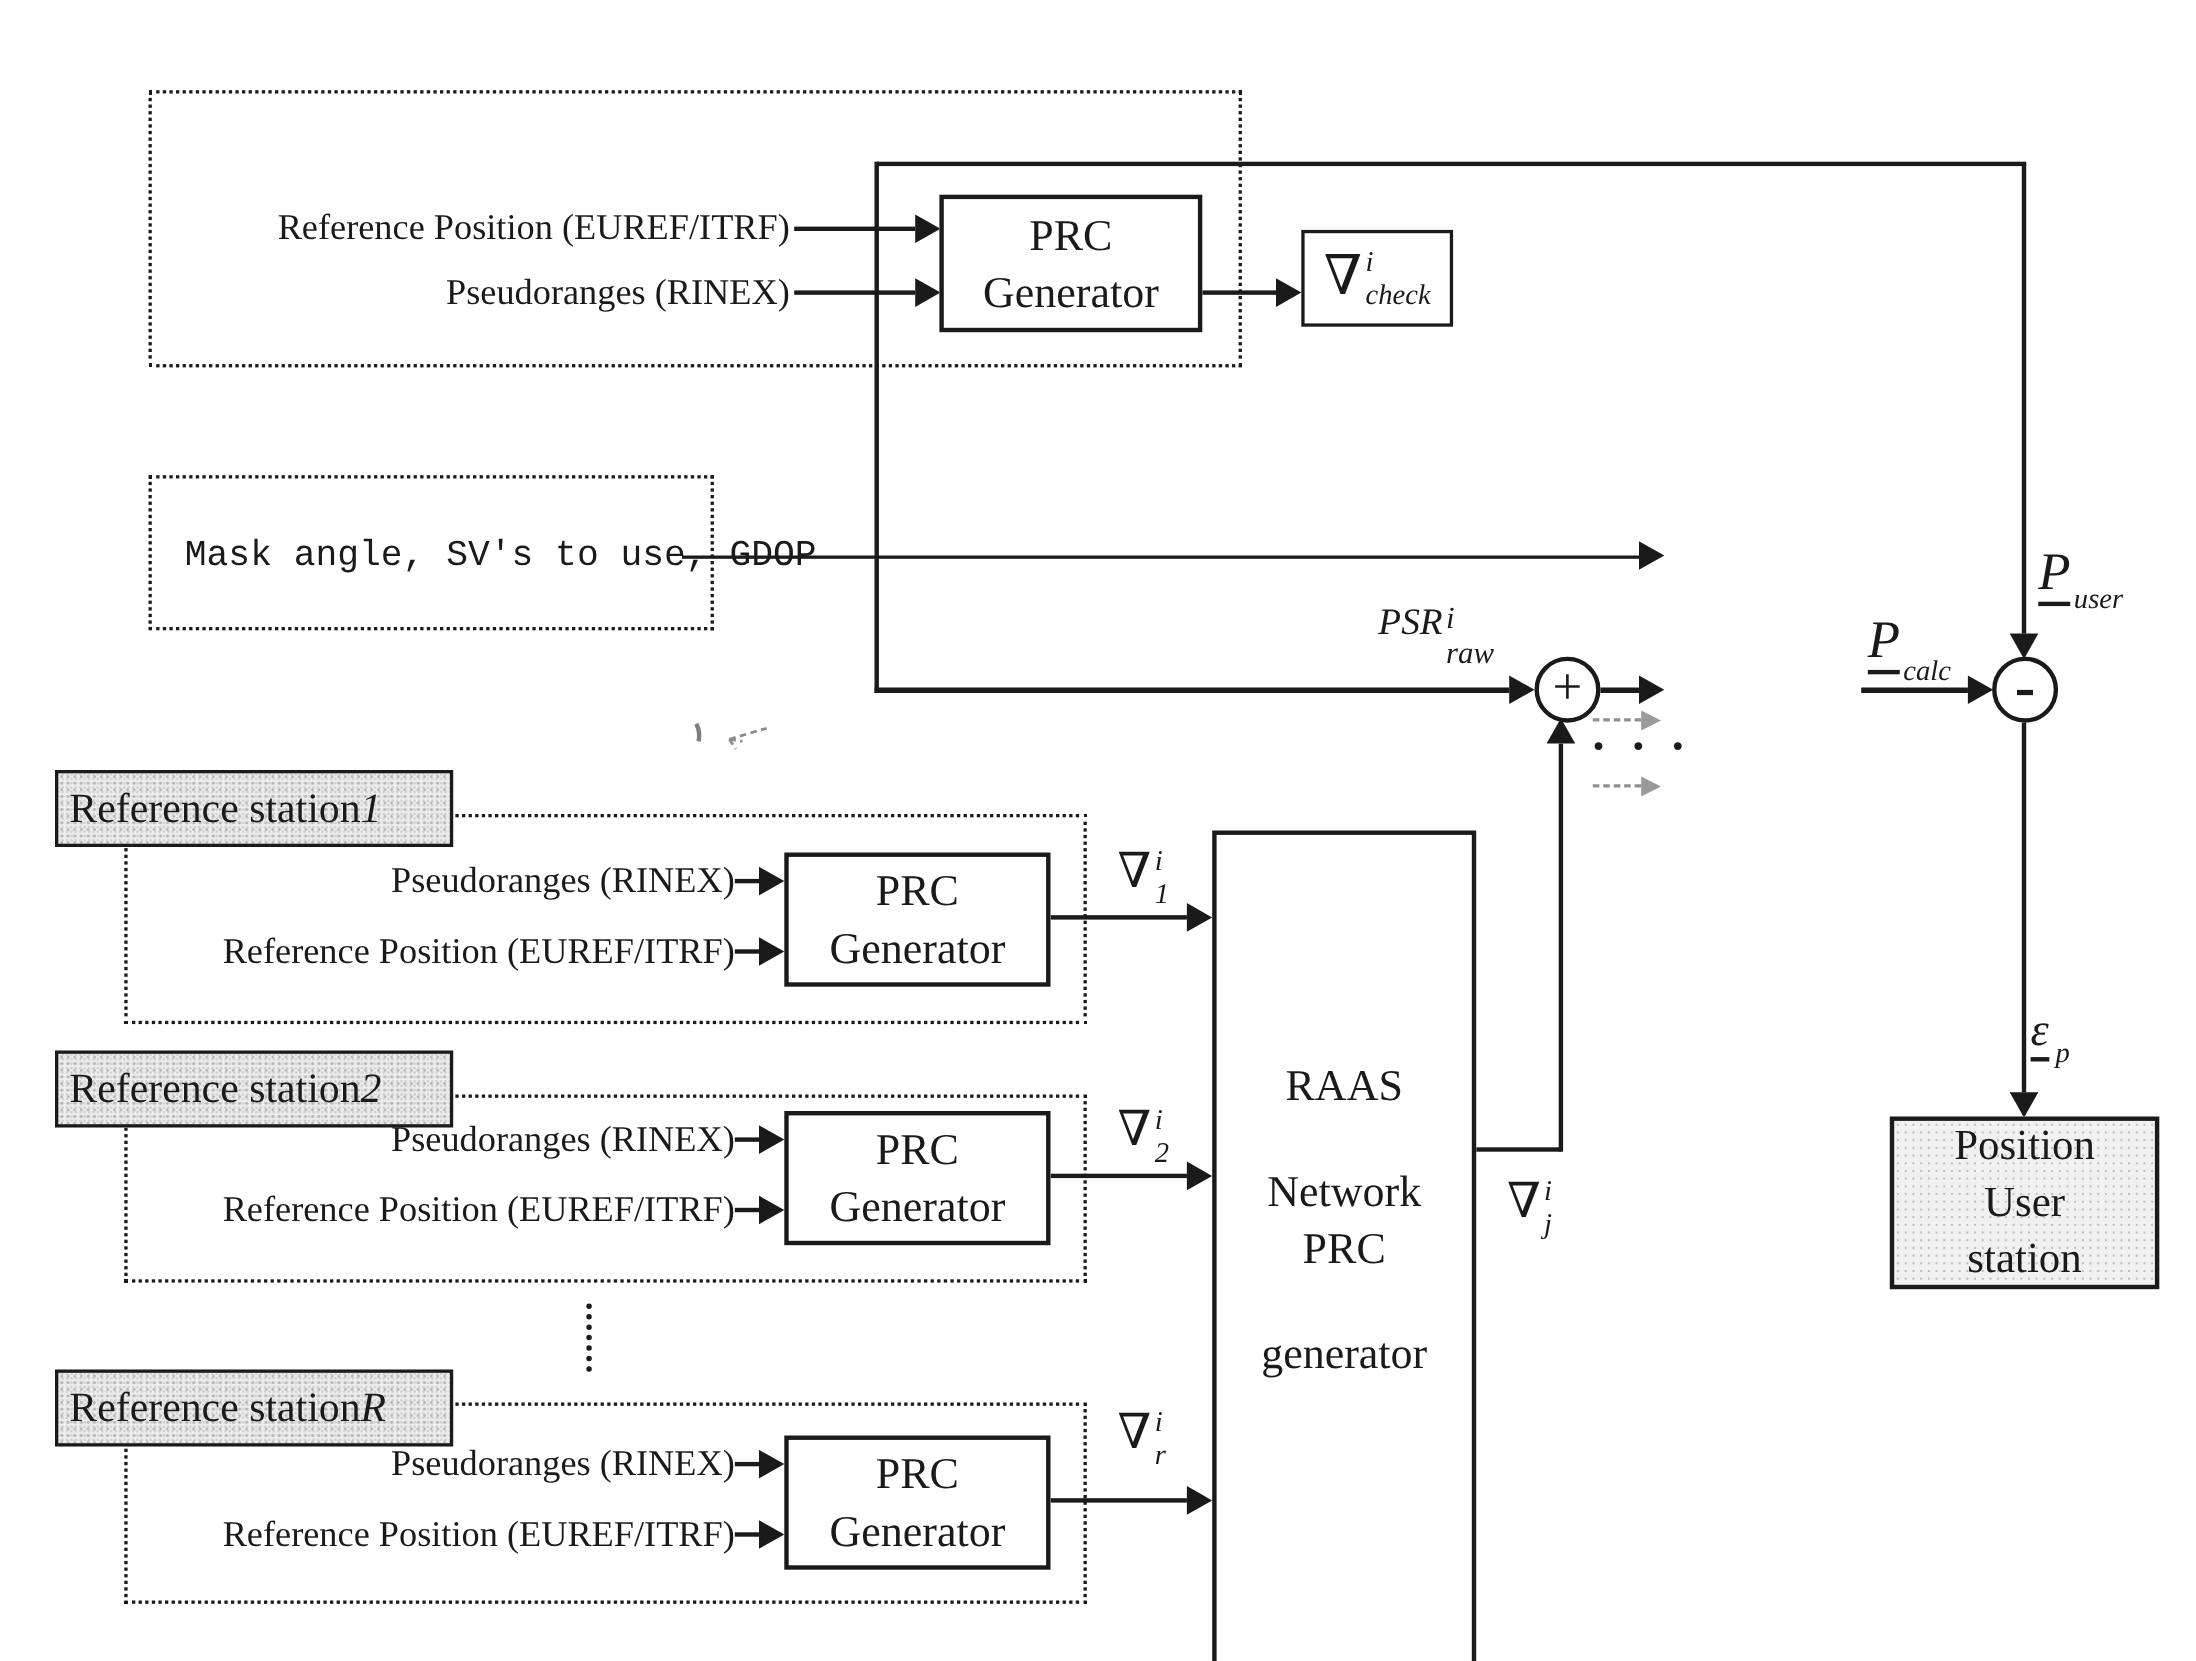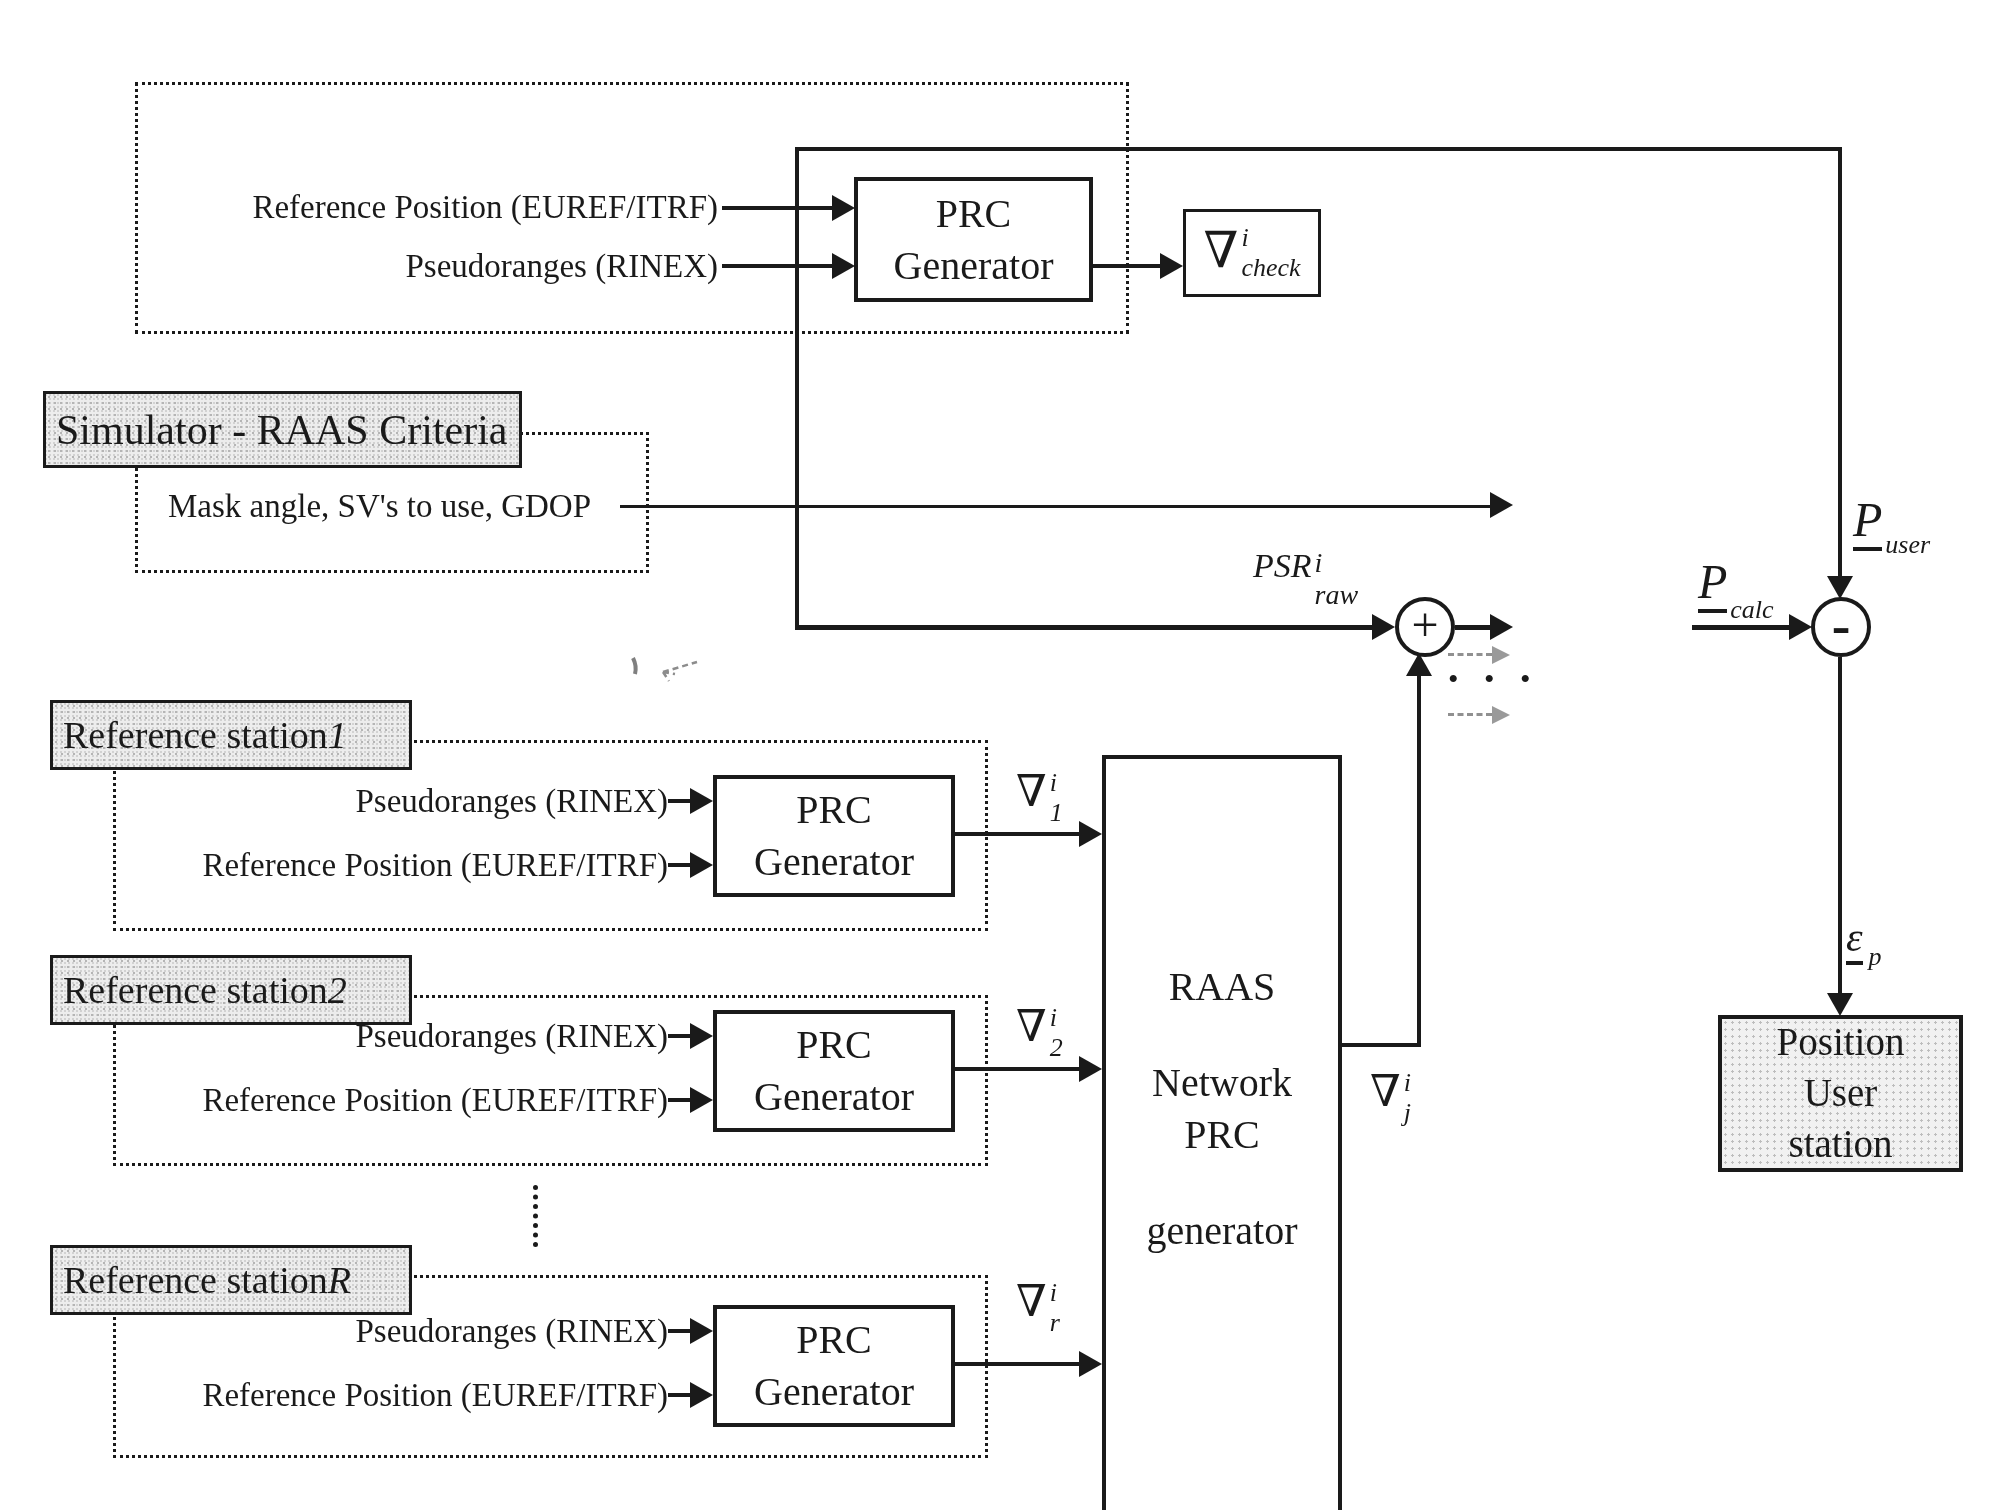--- a/index.html
+++ b/index.html
@@ -117,39 +117,36 @@
   <div class="h" style="left:955px;top:1362px;width:124px;height:4px;"></div>
   <div class="tr r" style="left:1079px;top:1351px;"></div>
 
   <div class="vdots" style="left:533px;top:1185px;height:62px;"></div>
 
   <svg class="scribble" style="left:625px;top:640px;" width="100" height="55">
     <path d="M8 18 q4 8 2 16" stroke="#555" stroke-width="4" fill="none"></path>
     <path d="M38 32 L72 22 M38 32 l12 2 M38 32 l6 9" stroke="#666" stroke-width="2.5" fill="none" stroke-dasharray="6 4"></path>
   </svg>
 
-  <div class="slab" style="left:43px;top:391px;width:453px;height:71px;font-size:42px;">
-    <span>Simulator - RAAS Criteria</span>
-  </div>
   <div class="slab" style="left:50px;top:700px;width:336px;height:64px;font-size:38px;">
     <span>Reference station </span>
       <span class="it">1</span>
   </div>
   <div class="slab" style="left:50px;top:955px;width:336px;height:64px;font-size:38px;">
     <span>Reference station </span>
       <span class="it">2</span>
   </div>
   <div class="slab" style="left:50px;top:1245px;width:336px;height:64px;font-size:38px;">
     <span>Reference station </span>
       <span class="it">R</span>
   </div>
 
   <div class="txt ra" style="right:1278px;top:189px;">Reference Position (EUREF/ITRF)</div>
   <div class="txt ra" style="right:1278px;top:248px;">Pseudoranges (RINEX)</div>
-  <div class="txt" style="left:168px;top:488px;">Mask angle, SV's to use, GDOP</div>
+  <div class="txt" style="left:168px;top:488px;font-family:Liberation Mono, monospace;">Mask angle, SV's to use, GDOP</div>
   <div class="txt ra" style="right:1328px;top:783px;">Pseudoranges (RINEX)</div>
   <div class="txt ra" style="right:1328px;top:847px;">Reference Position (EUREF/ITRF)</div>
   <div class="txt ra" style="right:1328px;top:1018px;">Pseudoranges (RINEX)</div>
   <div class="txt ra" style="right:1328px;top:1082px;">Reference Position (EUREF/ITRF)</div>
   <div class="txt ra" style="right:1328px;top:1313px;">Pseudoranges (RINEX)</div>
   <div class="txt ra" style="right:1328px;top:1377px;">Reference Position (EUREF/ITRF)</div>
 
   <div class="sbox" style="left:854px;top:177px;width:231px;height:117px;">
     <div>PRC</div>
     <div>Generator</div>

